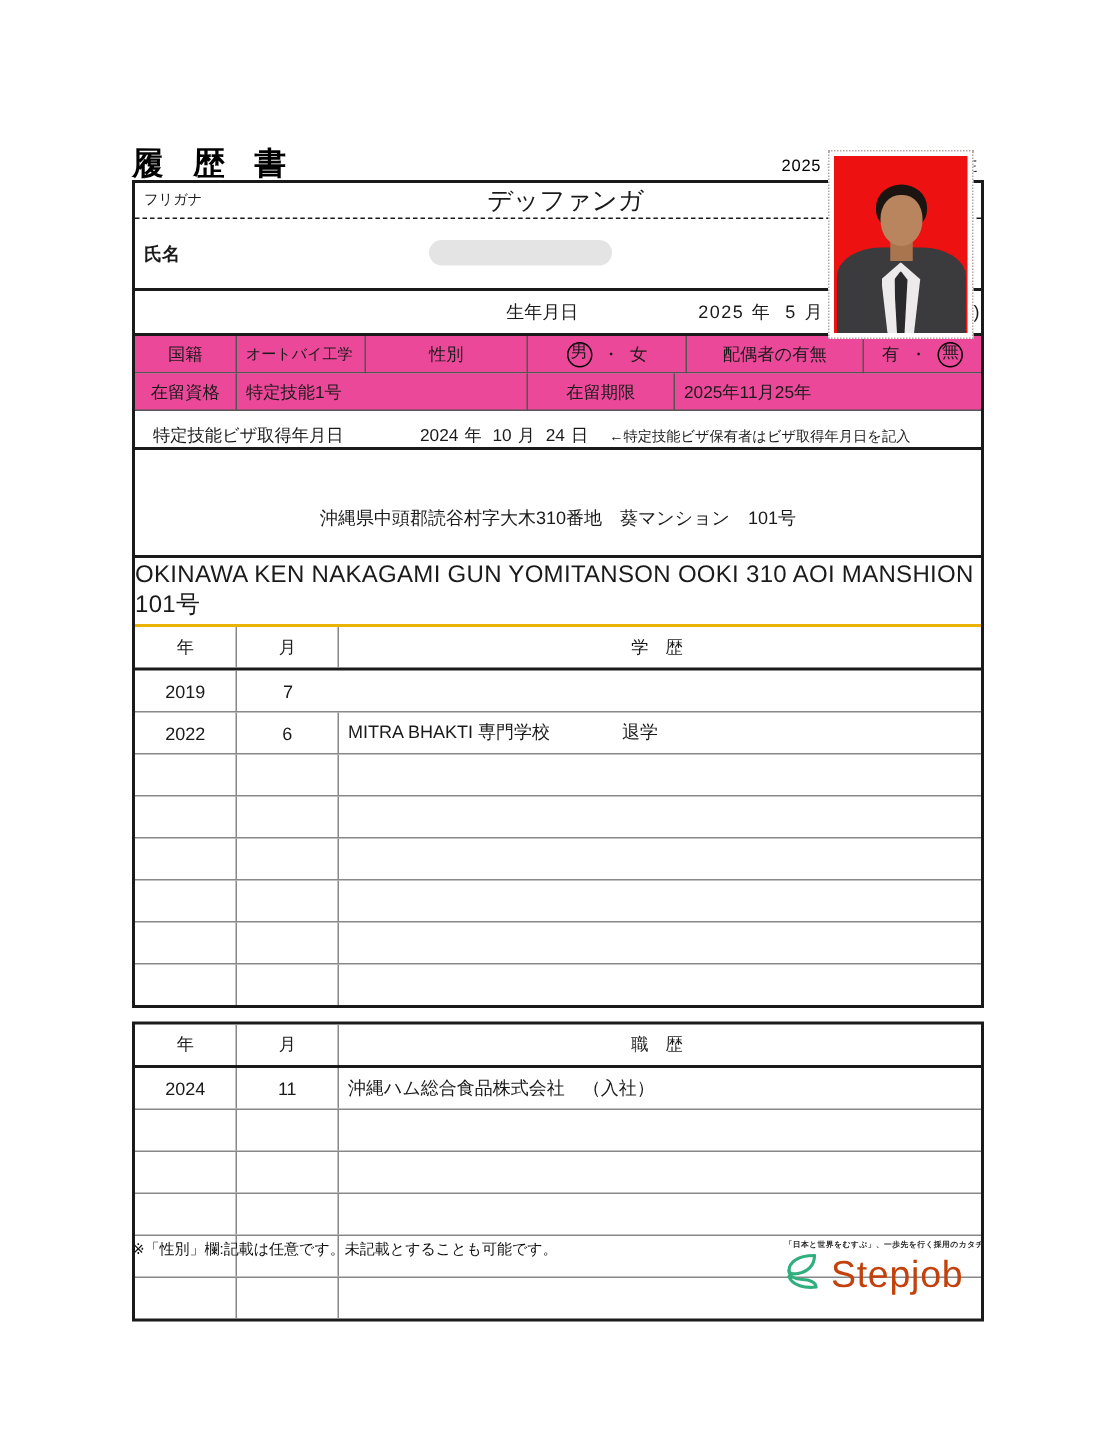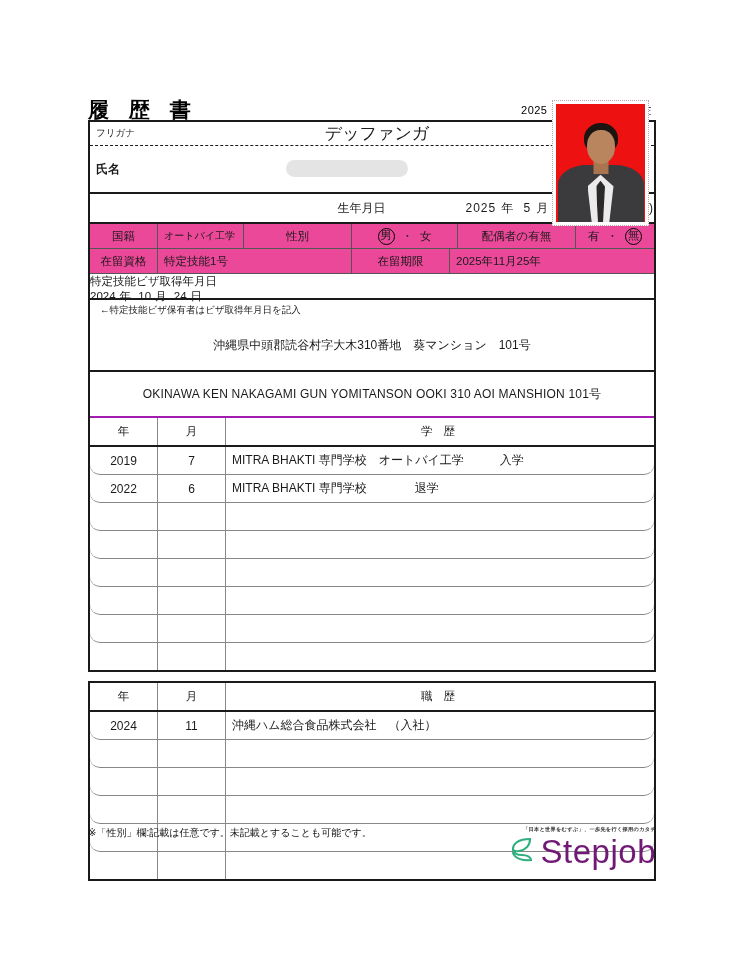--- a/index.html
+++ b/index.html
@@ -137,61 +137,59 @@
     border: 1.6px solid #000;
     border-radius: 50%;
     font-size: 11.5px;
     line-height: 1;
   }
   .sep { margin: 0 7px; }
 
   
   .visa-row {
     display: flex;
-    align-items: flex-start;
+    align-items: flex-end;
     height: 26px;
     border-bottom: 2px solid #1a1a1a;
     font-size: 11.5px;
-    padding-left: 0;
-    flex-direction: column;
+    padding-left: 12px;
   }
   .visa-label { width: 178px; }
   .visa-date i { font-style: normal; margin: 0 4px; }
   .visa-note { font-size: 9.5px; margin-left: 10px; }
 
   
   .addr {
     height: 52px;
     display: flex;
     align-items: center;
     justify-content: center;
     font-size: 12px;
     border-bottom: 2px solid #1a1a1a;
     margin-top: 20px;
   }
   .addr-en {
     height: 46px;
     display: flex;
     align-items: center;
     justify-content: center;
-    font-size: 12px;
-    border-bottom: 2px solid #a21caf;
+    font-size: 16px;
+    border-bottom: 2px solid #eab308;
     letter-spacing: 0.2px;
   }
 
   
   .hist { border: 2px solid #1a1a1a; border-top: none; }
   .hist-head {
     display: flex;
     border-bottom: 2px solid #1a1a1a;
   }
   .hist-row {
     display: flex;
     border-bottom: 1px solid #888;
-    border-radius: 10px;
   }
   .hist-row:last-child { border-bottom: none; }
   .h-year  { width: 68px; }
   .h-month { width: 68px; }
   .h-text  { flex: 1; }
   .hc {
     padding: 3px 6px;
     font-size: 12px;
     min-height: 27px;
     display: flex;
@@ -278,22 +276,22 @@
     letter-spacing: 0.3px;
     margin-bottom: 2px;
     font-weight: bold;
   }
   .brand-logo {
     display: flex;
     align-items: center;
     gap: 7px;
   }
   .brand-name {
-    font-size: 33px;
-    color: #701a75;
+    font-size: 25px;
+    color: #c2410c;
     letter-spacing: 0.5px;
     line-height: 1;
   }
 </style>
 </head>
 <body>
 
 <div class="page">
 
   <div class="sheet">
@@ -371,21 +369,20 @@
         <div class="hc h-year">年</div>
         <div class="hc h-month">月</div>
         <div class="hc h-text">
             <span class="inner">学 歴</span>
           </div>
       </div>
       <div id="edu-rows">
           <div class="hist-row">
             <div class="hc h-year ctr">2019</div>
             <div class="hc h-month ctr">7</div>
-            <div class="hc h-text">MITRA BHAKTI 専門学校　オートバイ工学　　　入学</div>
           </div>
           <div class="hist-row">
             <div class="hc h-year ctr">2022</div>
             <div class="hc h-month ctr">6</div>
             <div class="hc h-text">MITRA BHAKTI 専門学校　　　　退学</div>
           </div>
           <div class="hist-row">
             <div class="hc h-year ctr"></div>
             <div class="hc h-month ctr"></div>
             <div class="hc h-text"></div>

